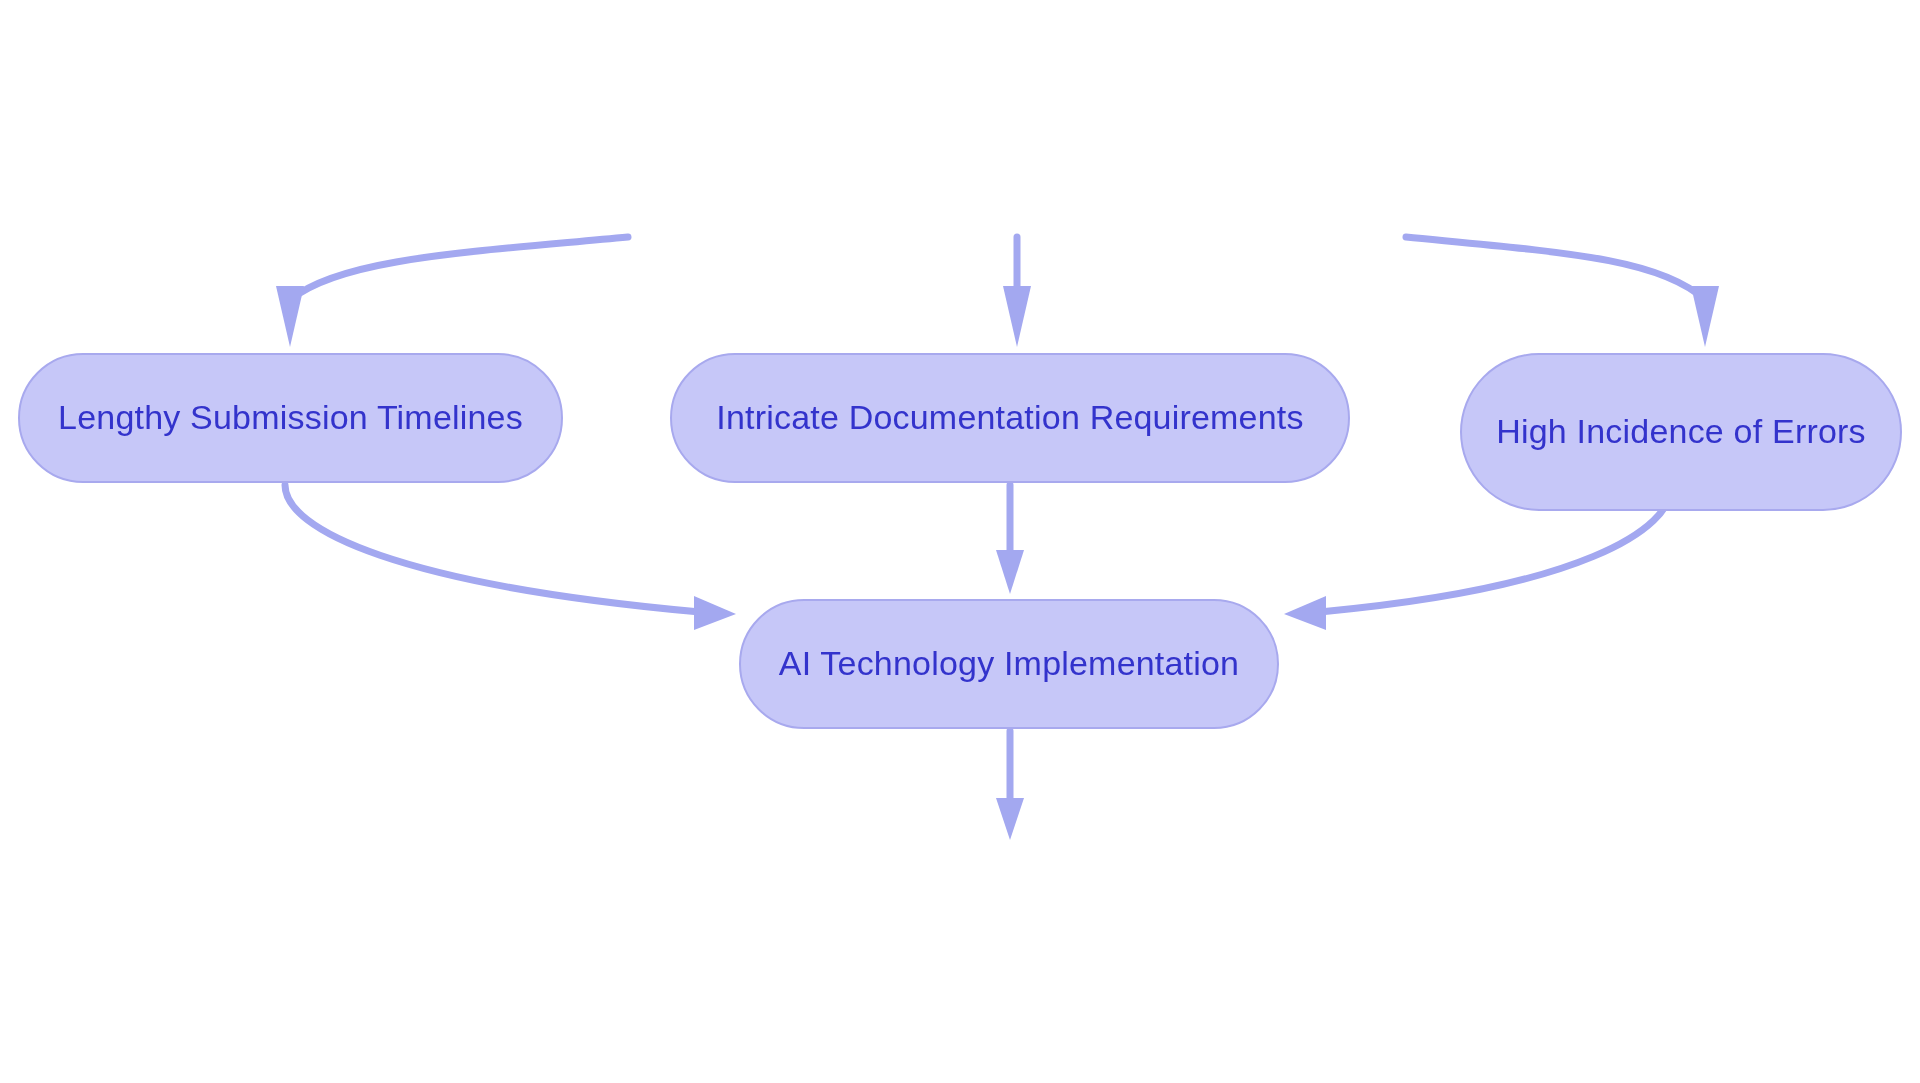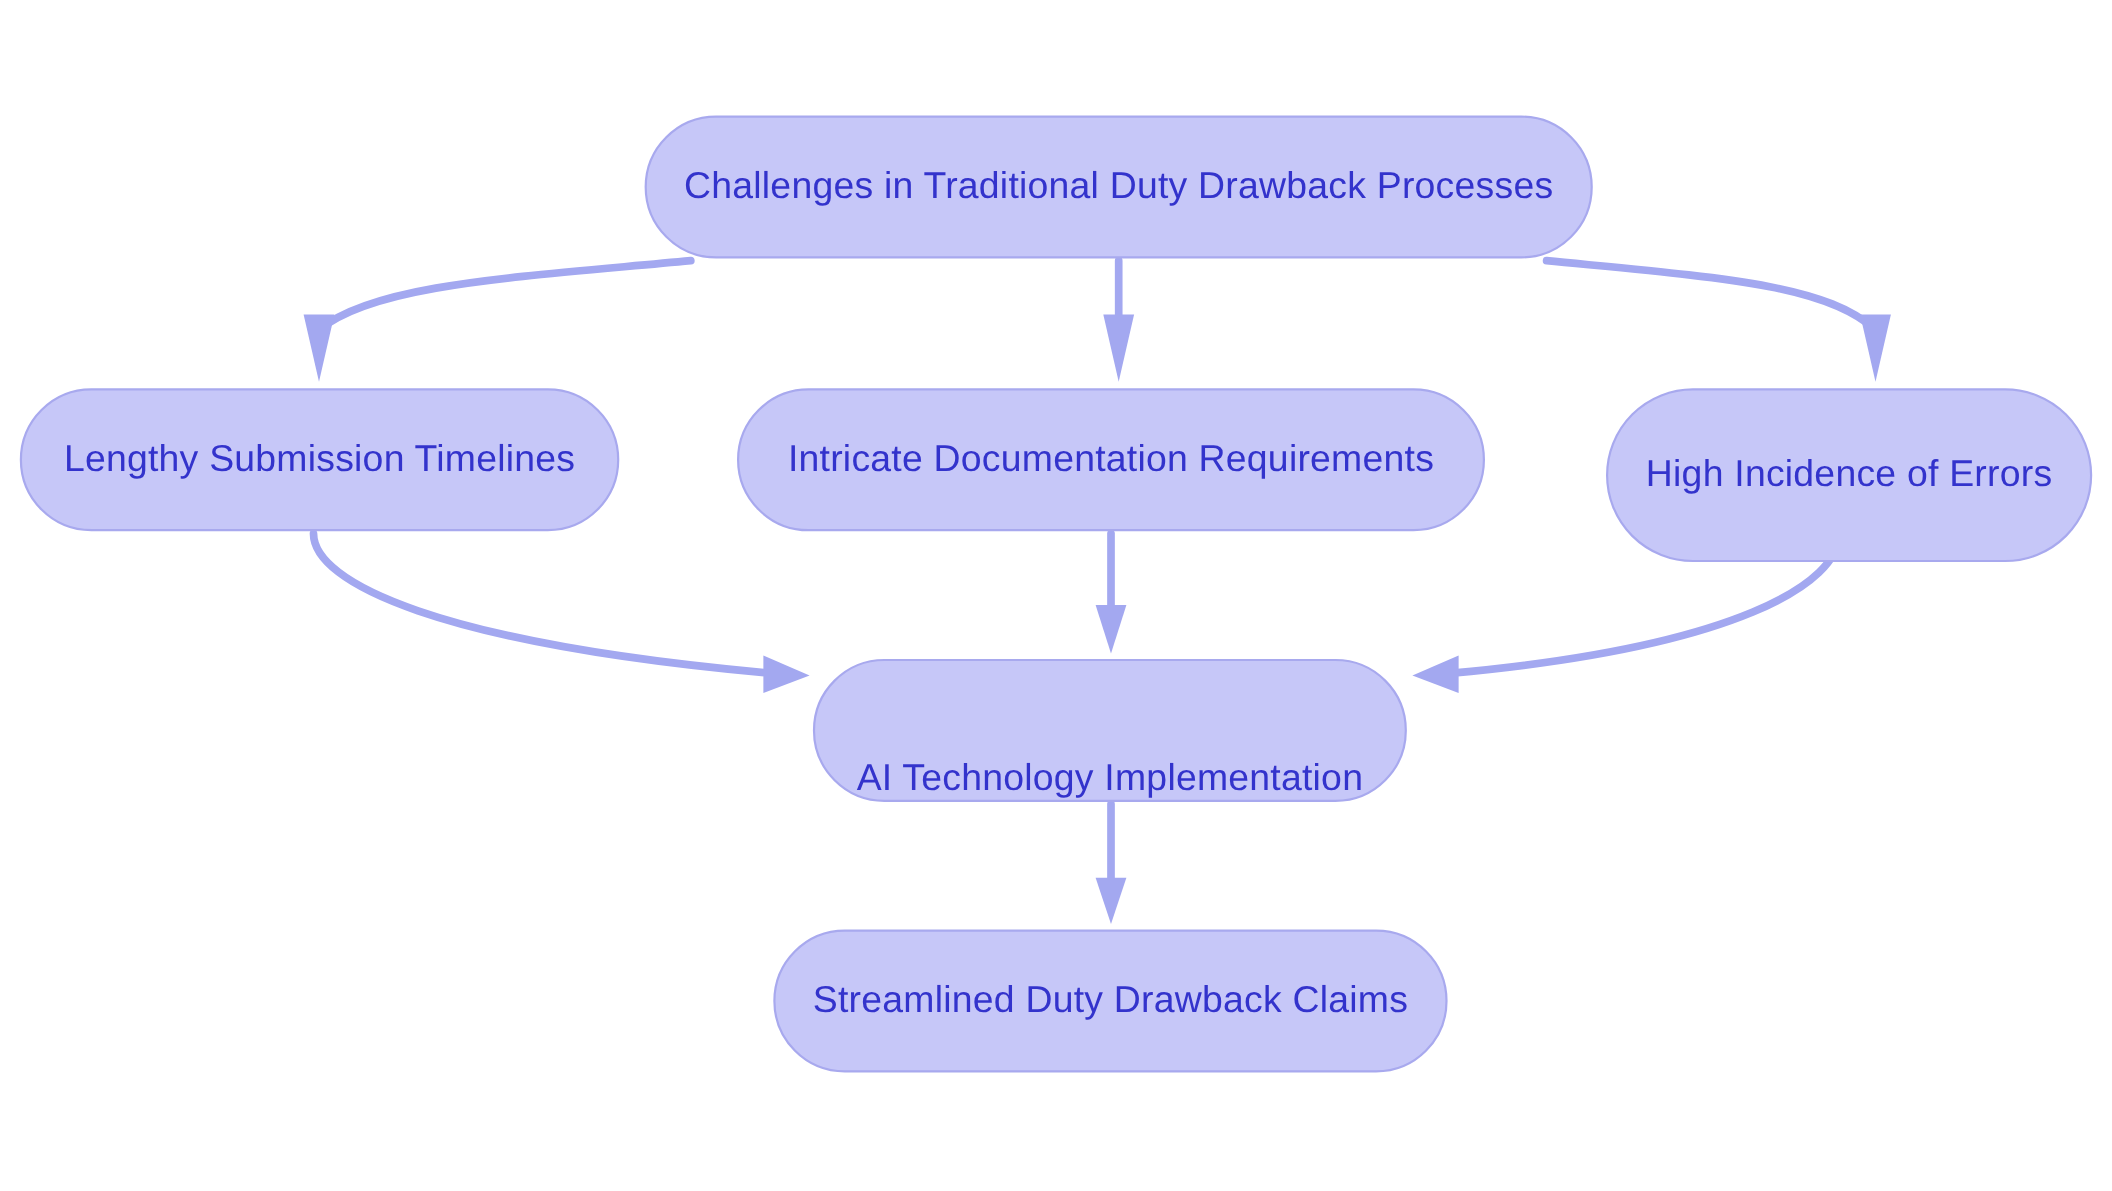--- a/index.html
+++ b/index.html
@@ -44,21 +44,21 @@
     text-align: center;
   }
 
   
   #node-root      { left: 586px;  top: 105px; width: 862px;  height: 130px; }
   
   #node-timelines { left: 18px;   top: 353px; width: 545px;  height: 130px; }
   #node-docs      { left: 670px;  top: 353px; width: 680px;  height: 130px; }
   #node-errors    { left: 1460px; top: 353px; width: 442px;  height: 158px; }
   
-  #node-ai        { left: 739px;  top: 599px; width: 540px;  height: 130px; align-items: flex-end; }
+  #node-ai        { left: 739px;  top: 599px; width: 540px;  height: 130px; }
   
   #node-claims    { left: 703px;  top: 845px; width: 613px;  height: 130px; }
 </style>
 </head>
 <body>
 
 <div id="canvas">
 
   <svg id="edge-layer" viewBox="0 0 1920 1083" xmlns="http://www.w3.org/2000/svg">
     <defs>
@@ -99,37 +99,31 @@
       <path d="M 1672 485 C 1672 530 1580 588 1320 612" fill="none" stroke="#a3a8f0" stroke-width="7" stroke-linecap="round"></path>
       <path d="M 1326 596 L 1284 614 L 1326 630 Z" fill="#a3a8f0"></path>
     </g>
 
     <g>
       <path d="M 1010 731 L 1010 812" fill="none" stroke="#a3a8f0" stroke-width="7" stroke-linecap="round"></path>
       <path d="M 996 798 L 1024 798 L 1010 840 Z" fill="#a3a8f0"></path>
     </g>
   </svg>
 
-  <div class="node" id="node-root">
-    <span class="node-label">Challenges in Traditional Duty Drawback Processes</span>
-  </div>
 
   <div class="node" id="node-timelines">
     <span class="node-label">Lengthy Submission Timelines</span>
   </div>
 
   <div class="node" id="node-docs">
     <span class="node-label">Intricate Documentation Requirements</span>
   </div>
 
   <div class="node" id="node-errors">
     <span class="node-label">High Incidence of Errors</span>
   </div>
 
   <div class="node" id="node-ai">
     <span class="node-label">AI Technology Implementation</span>
   </div>
 
-  <div class="node" id="node-claims">
-    <span class="node-label">Streamlined Duty Drawback Claims</span>
-  </div>
 
 </div>
 
 </body></html>

